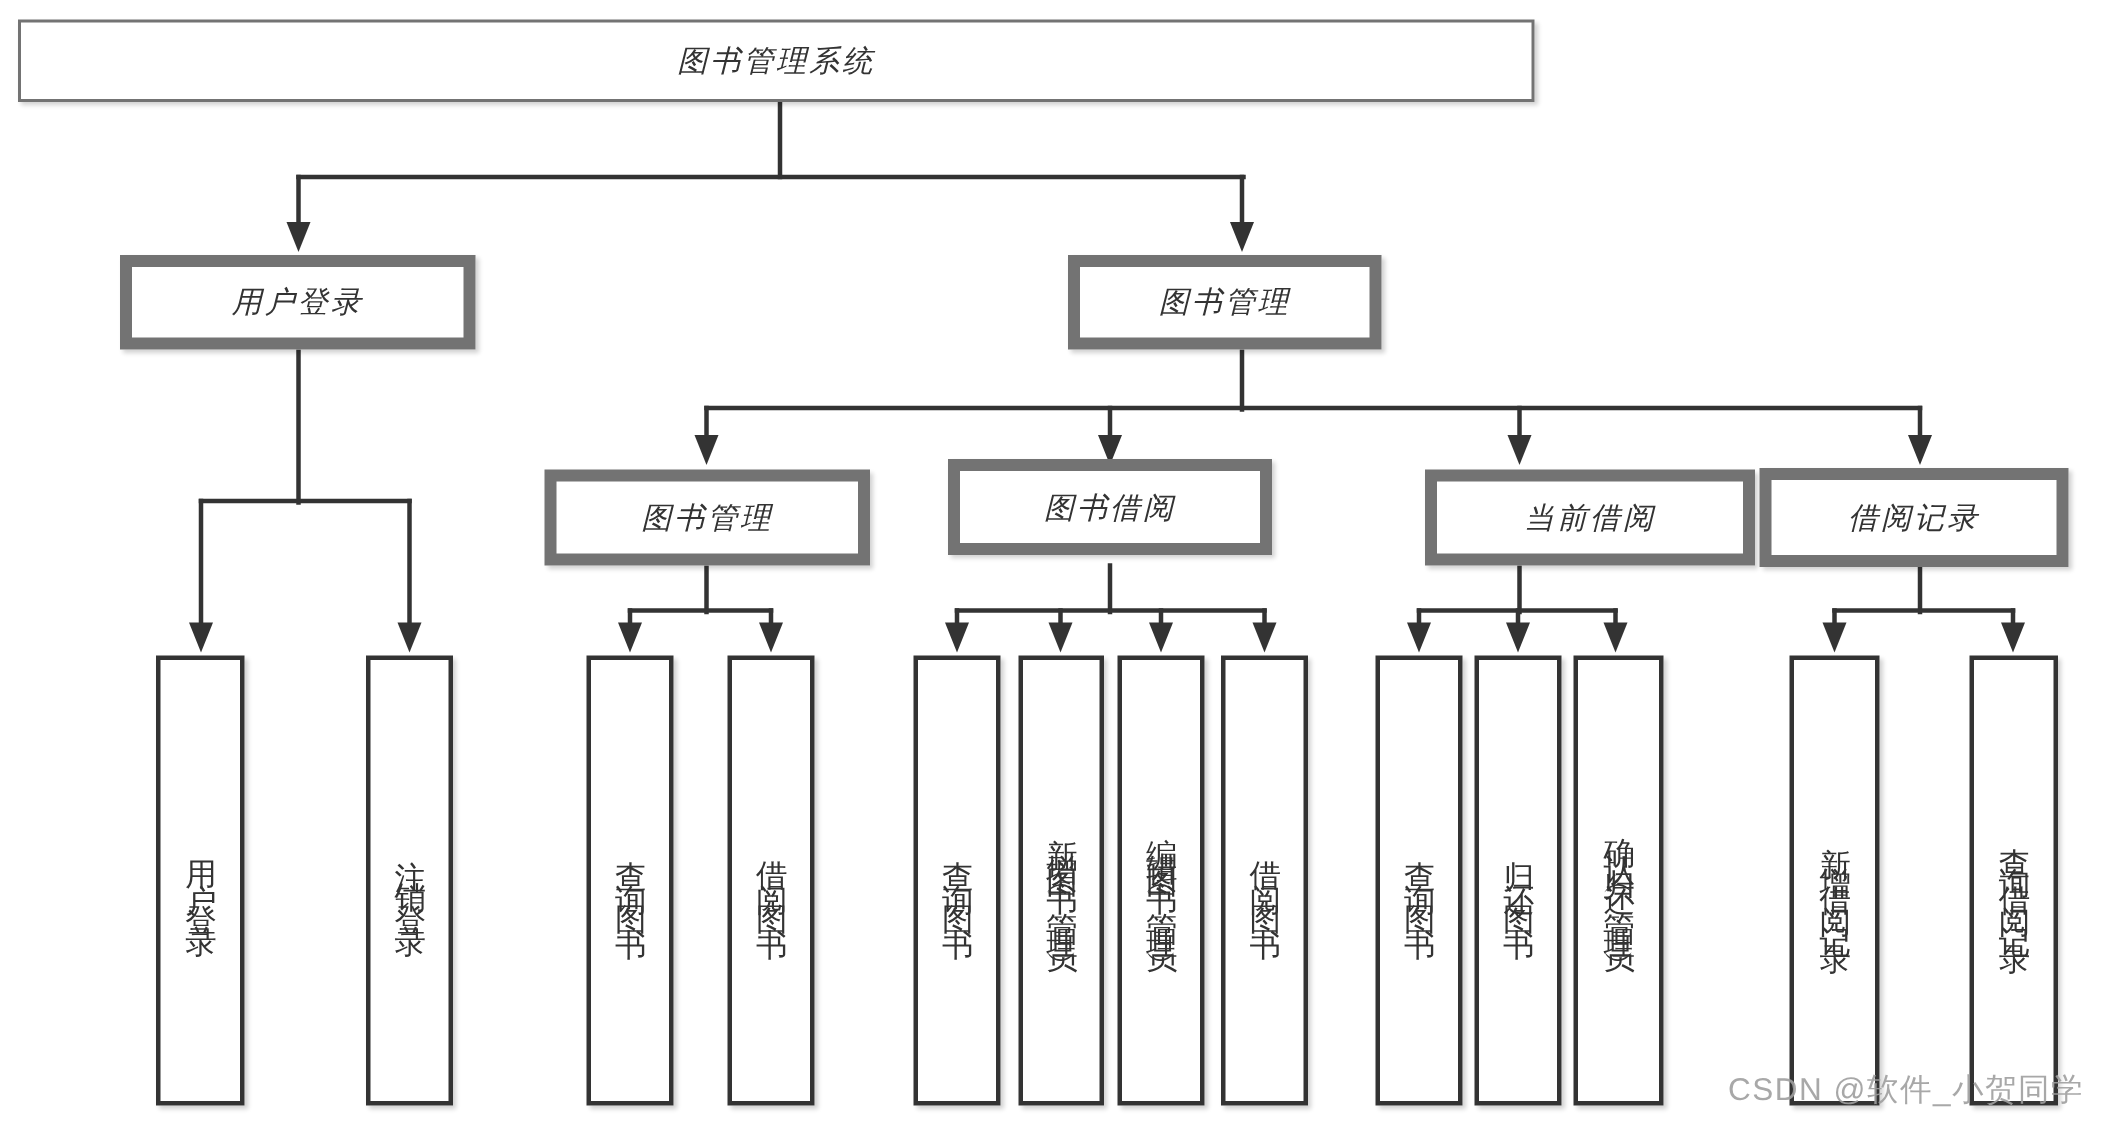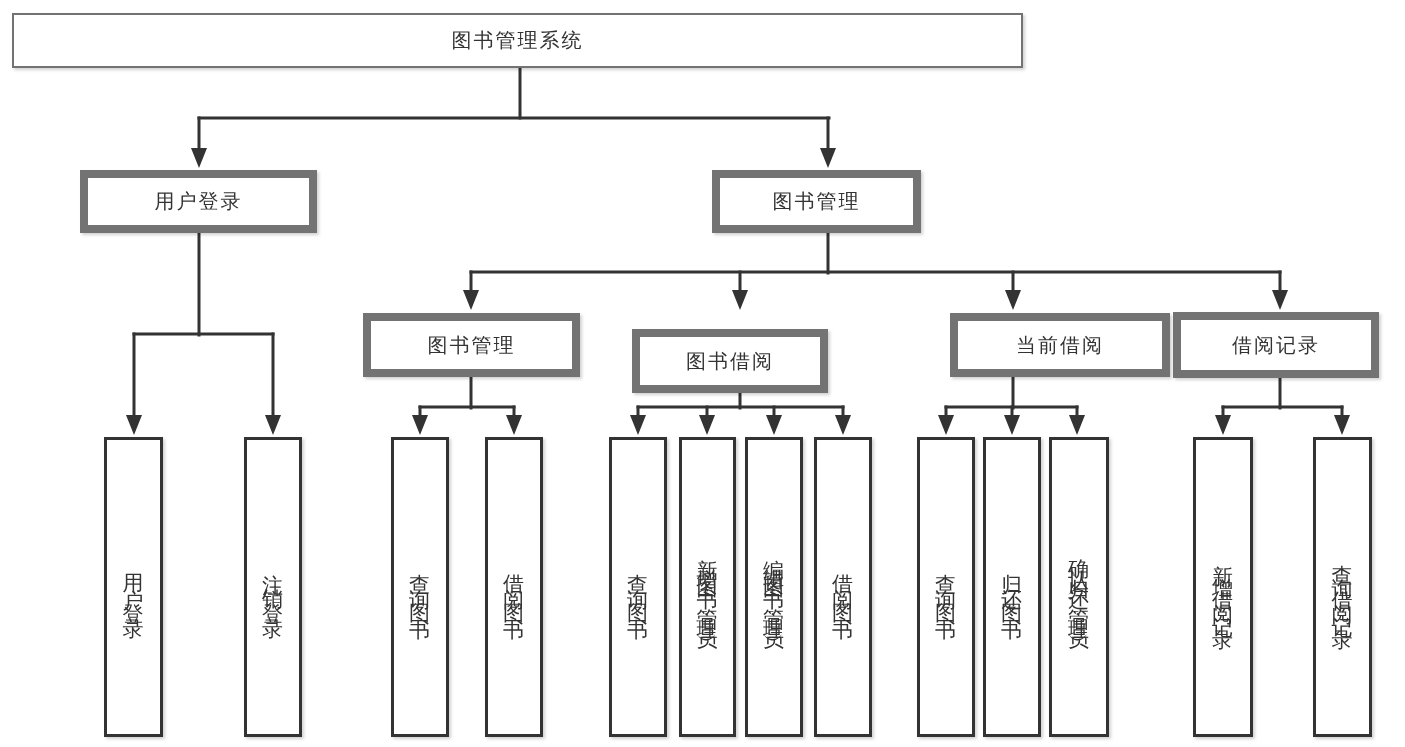--- a/index.html
+++ b/index.html
@@ -6,26 +6,27 @@
   .canvas{
     position:relative;width:1405px;height:747px;background:#ffffff;overflow:hidden;
     font-family:"Liberation Sans","DejaVu Sans",sans-serif;color:#333333;
   }
   .wires{position:absolute;left:0;top:0;width:1405px;height:747px;}
   .node{
     position:absolute;box-sizing:border-box;background:#ffffff;
     border:8px solid #737373;display:flex;align-items:center;justify-content:center;
     font-size:20px;color:#333333;box-shadow:2px 2px 3px rgba(0,0,0,0.18);
     letter-spacing:2px;
+    font-style:italic;
   }
   .n-root   {left:12px;  top:13px;  width:1011px;height:55px;border-width:2px;}
   .n-login  {left:80px;  top:170px; width:237px; height:63px;}
   .n-mgmt   {left:712px; top:170px; width:209px; height:63px;}
   .n-newbook{left:363px; top:313px; width:217px; height:64px;}
-  .n-borrow {left:632px; top:329px; width:196px; height:64px;}
+  .n-borrow {left:632px; top:306px; width:216px; height:64px;}
   .n-current{left:903px; top:313px; width:220px; height:64px;margin-left:47px;}
   .n-records{left:1173px;top:312px; width:206px; height:66px;}
   .leaf{
     position:absolute;box-sizing:border-box;background:#ffffff;top:437px;height:300px;
     border:3px solid #333333;display:flex;align-items:center;justify-content:center;
     box-shadow:2px 2px 3px rgba(0,0,0,0.18);
   }
   .vtext{
     writing-mode:vertical-rl;text-orientation:mixed;
     font-size:21px;color:#333333;line-height:1;white-space:nowrap;
@@ -160,13 +161,14 @@
   <div class="leaf l-d3">
       <span class="vtext len9">确认归还（管理员）</span>
     </div>
   <div class="leaf l-e1">
       <span class="vtext len6">新增借阅记录</span>
     </div>
   <div class="leaf l-e2">
       <span class="vtext len6">查询借阅记录</span>
     </div>
 
+  <div class="watermark">CSDN @软件_小贺同学</div>
 </div>
 
 </body></html>

